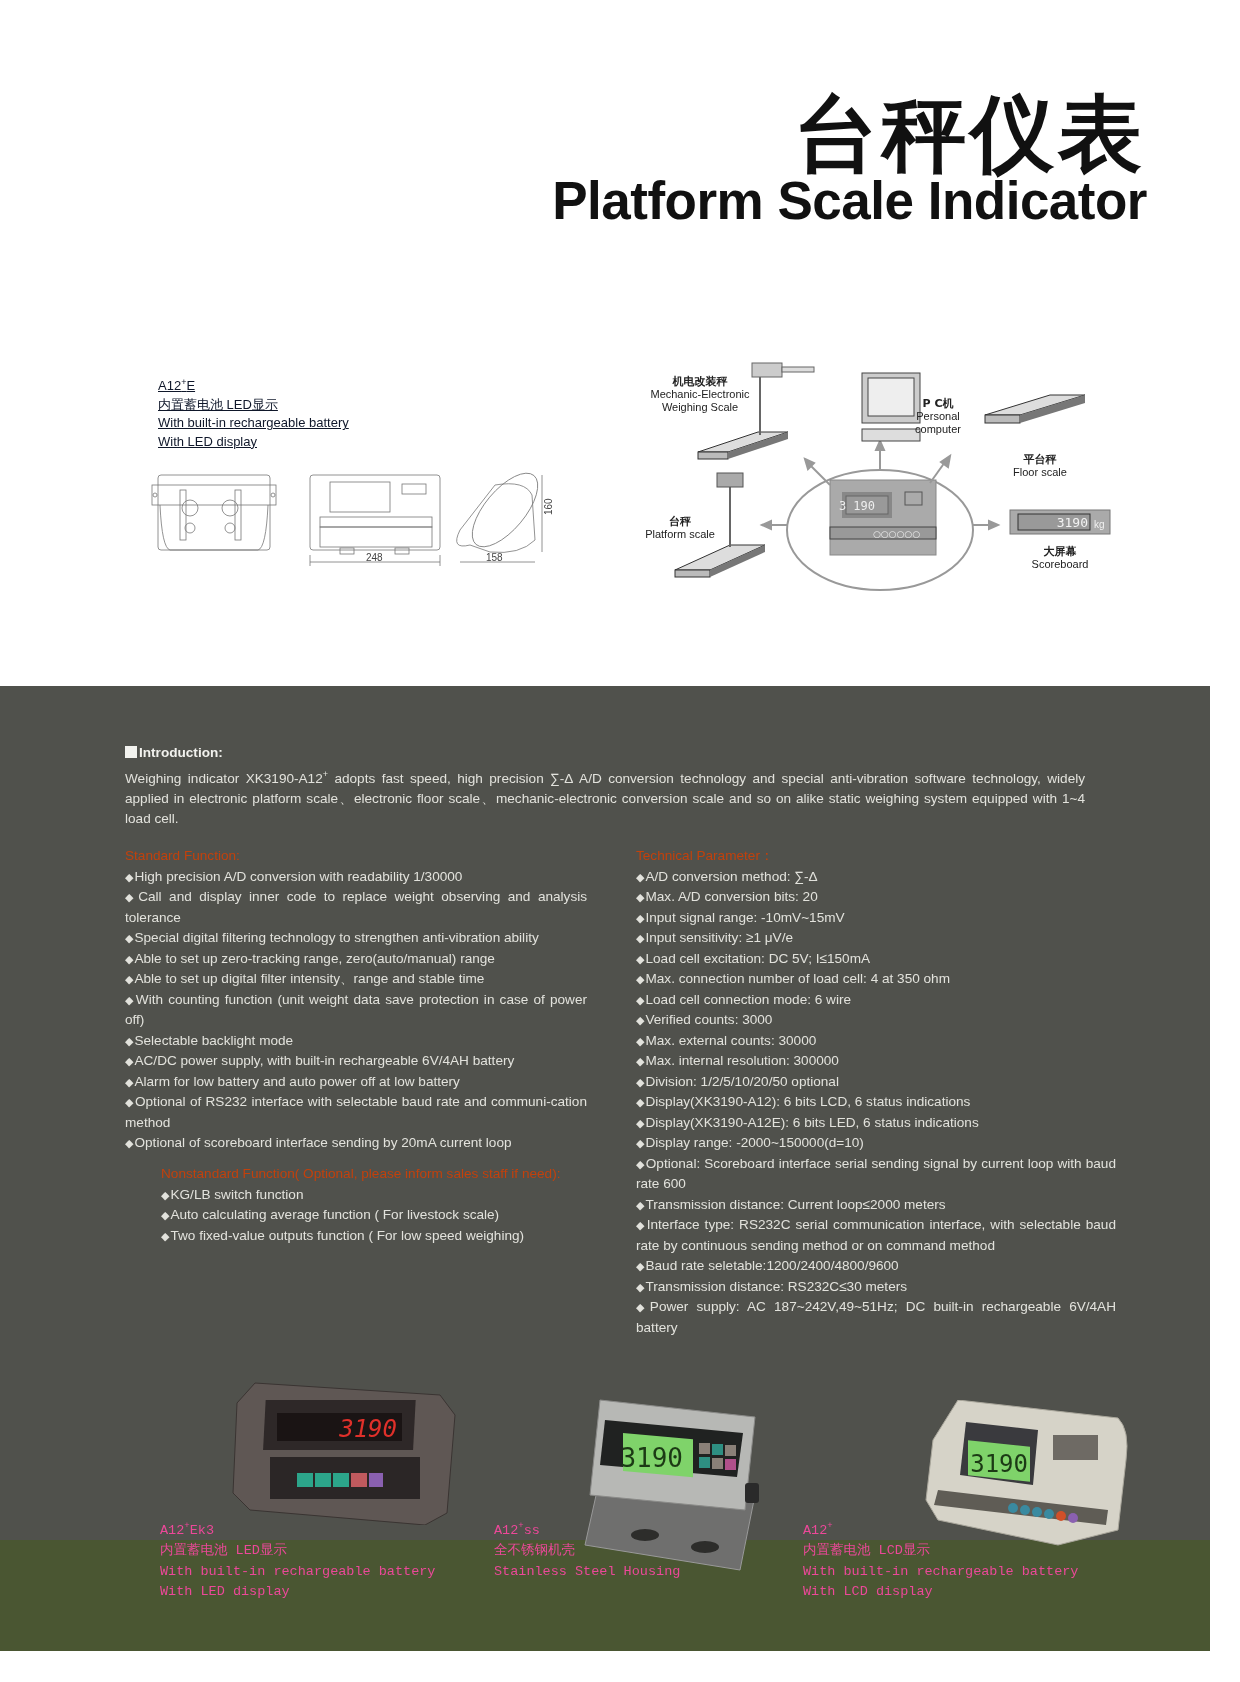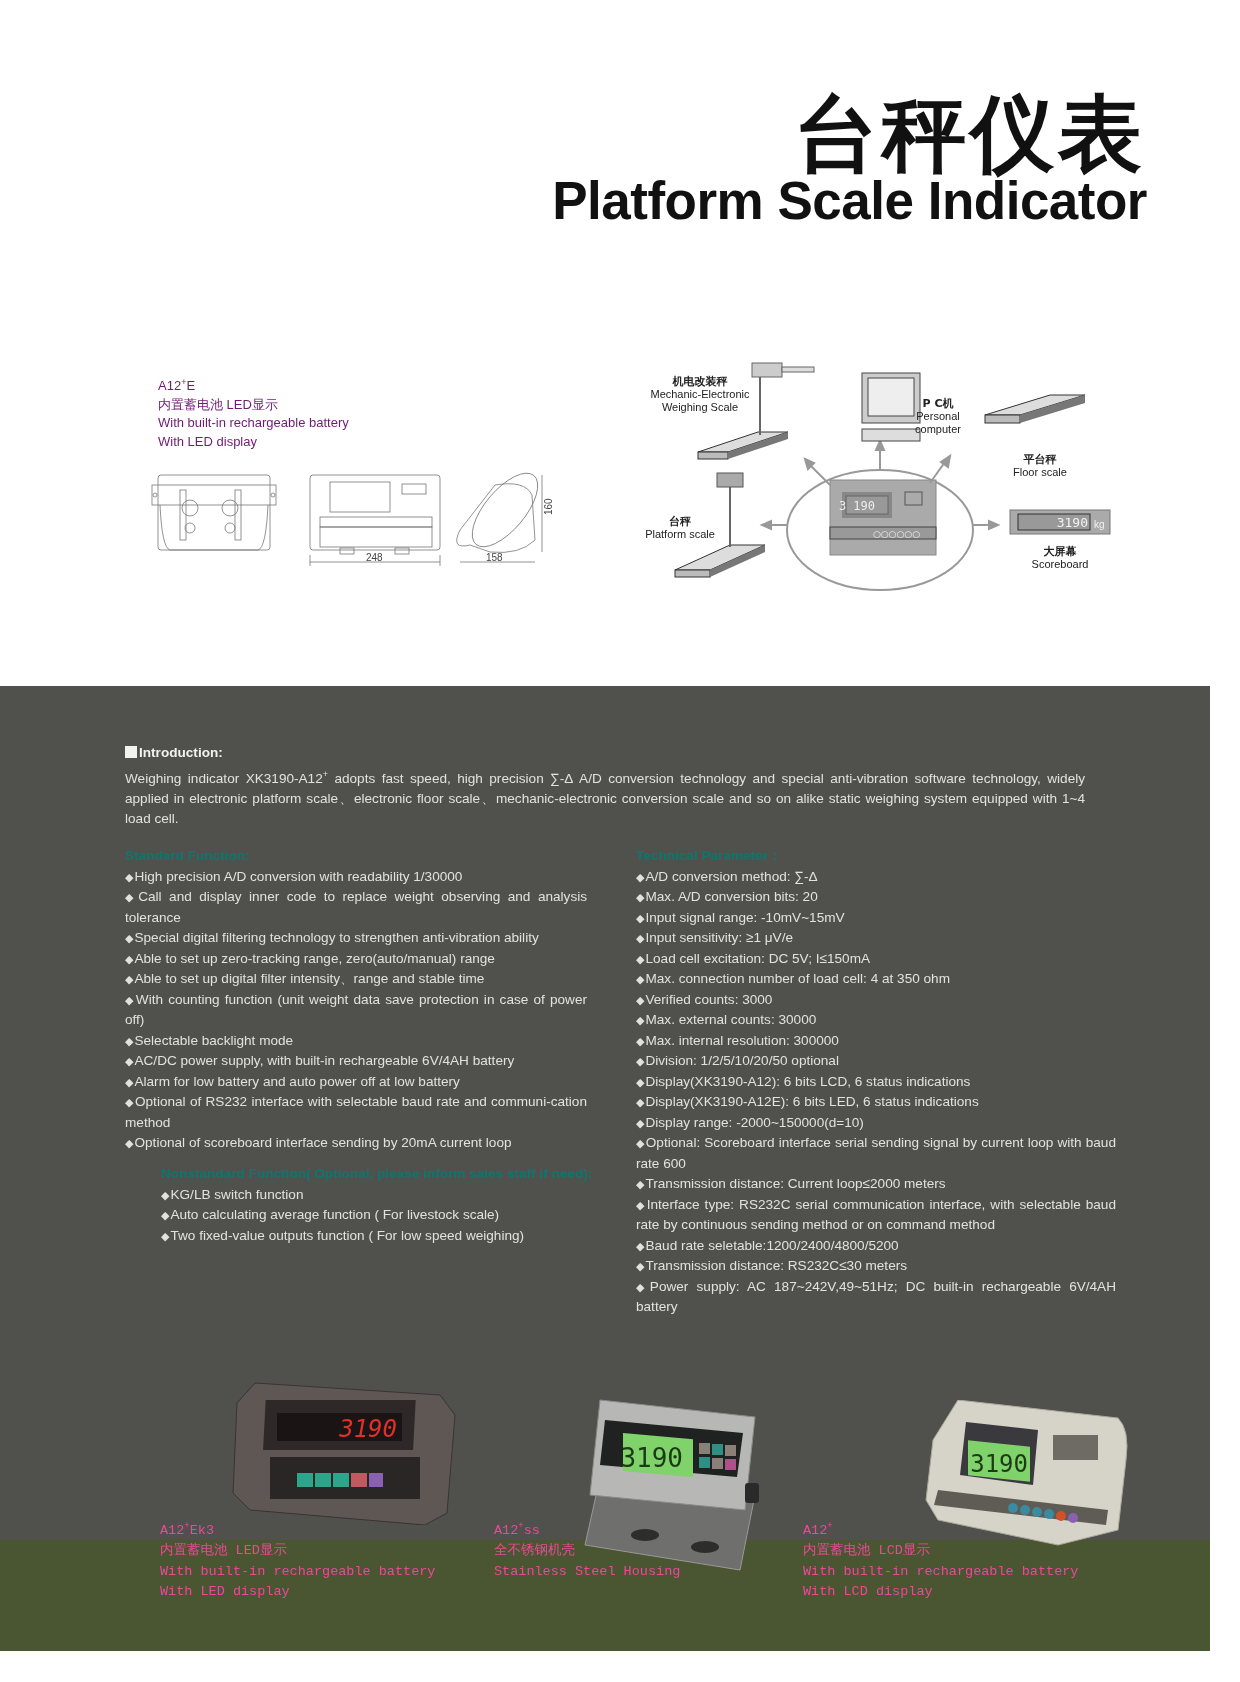--- a/index.html
+++ b/index.html
@@ -2,39 +2,39 @@
 <html><head>
 <meta charset="utf-8">
 <style>
   * { box-sizing: border-box; margin: 0; padding: 0; }
   html, body { width: 1240px; height: 1682px; background: #ffffff; overflow: hidden; }
   body { position: relative; font-family: "Liberation Sans", "DejaVu Sans", sans-serif; color: #222; }
 
   .title-cn { position: absolute; right: 94px; top: 92px; font-family: "DejaVu Sans", sans-serif; font-weight: bold; font-size: 84px; letter-spacing: 4px; color: #111; line-height: 1; }
   .title-en { position: absolute; right: 93px; top: 172px; font-family: "Liberation Sans", sans-serif; font-weight: bold; font-size: 53px; color: #111; letter-spacing: -0.5px; line-height: 1.1; }
 
-  .model-top { position: absolute; left: 158px; top: 373px; font-size: 13px; color: #701a75; line-height: 18.5px; }
+  .model-top { position: absolute; left: 158px; top: 373px; font-size: 13px; color: #0f172a; line-height: 18.5px; text-decoration: underline; }
   .model-top sup { font-size: 9px; }
 
   .drawings { position: absolute; left: 150px; top: 470px; width: 420px; height: 110px; }
 
   .diagram { position: absolute; left: 600px; top: 355px; width: 560px; height: 240px; }
   .dlabel { position: absolute; font-size: 11px; color: #222; text-align: center; line-height: 13px; }
   .dlabel b { display: block; font-family: "DejaVu Sans", sans-serif; font-size: 11px; }
 
   .dark-panel { position: absolute; left: 0; top: 686px; width: 1210px; height: 854px; background: #50514c; }
   .green-band { position: absolute; left: 0; top: 1540px; width: 1210px; height: 111px; background: #4a5632; }
 
   .intro { position: absolute; left: 125px; top: 743px; width: 960px; color: #e2e2dc; font-size: 13.6px; line-height: 20.5px; text-align: justify; }
   .intro .head { font-weight: bold; color: #f2f2ee; }
   .intro .head .sq { display: inline-block; width: 12px; height: 12px; background: #f2f2ee; margin-right: 2px; vertical-align: -1px; }
   .intro sup { font-size: 9px; }
 
   .col { position: absolute; color: #e2e2dc; font-size: 13.6px; line-height: 20.5px; }
-  .col .h { font-weight: bold; color: #0f766e; }
+  .col .h { font-weight: normal; color: #c2410c; }
   .col.left { left: 125px; top: 846px; width: 462px; text-align: justify; }
   .col.right { left: 636px; top: 846px; width: 480px; text-align: justify; }
   .col.nonstd { left: 125px; top: 1164px; width: 520px; margin-left: 36px; }
   .item::before { content: "\25C6"; font-size: 11px; margin-right: 1px; }
 
   .product { position: absolute; }
   .caption { position: absolute; color: #ec4899; font-size: 13.5px; line-height: 20.5px; font-family: Liberation Mono, monospace; }
   .caption sup { font-size: 9px; }
 </style>
 </head>
@@ -181,31 +181,32 @@
 </div>
 
 <div class="col right">
   <div class="h">Technical Parameter：</div>
   <div class="item">A/D conversion method: ∑-Δ</div>
   <div class="item">Max. A/D conversion bits: 20</div>
   <div class="item">Input signal range: -10mV~15mV</div>
   <div class="item">Input sensitivity: ≥1 μV/e</div>
   <div class="item">Load cell excitation: DC 5V; I≤150mA</div>
   <div class="item">Max. connection number of load cell: 4 at 350 ohm</div>
+  <div class="item">Load cell connection mode: 6 wire</div>
   <div class="item">Verified counts: 3000</div>
   <div class="item">Max. external counts: 30000</div>
   <div class="item">Max. internal resolution: 300000</div>
   <div class="item">Division: 1/2/5/10/20/50 optional</div>
   <div class="item">Display(XK3190-A12): 6 bits LCD, 6 status indications</div>
   <div class="item">Display(XK3190-A12E): 6 bits LED, 6 status indications</div>
   <div class="item">Display range: -2000~150000(d=10)</div>
   <div class="item">Optional: Scoreboard interface serial sending signal by current loop with baud rate 600</div>
   <div class="item">Transmission distance: Current loop≤2000 meters</div>
   <div class="item">Interface type: RS232C serial communication interface, with selectable baud rate by continuous sending method or on command method</div>
-  <div class="item">Baud rate seletable:1200/2400/4800/5200</div>
+  <div class="item">Baud rate seletable:1200/2400/4800/9600</div>
   <div class="item">Transmission distance: RS232C≤30 meters</div>
   <div class="item">Power supply: AC 187~242V,49~51Hz; DC built-in rechargeable 6V/4AH battery</div>
 </div>
 
 <svg class="product" style="left:225px;top:1375px" width="240" height="150" viewBox="0 0 240 150">
   <path d="M30 8 L215 20 L230 40 L222 138 L200 150 L25 135 L8 118 L12 28 Z" fill="#5f5754" stroke="#3a3432"></path>
   <rect x="42" y="25" width="150" height="50" fill="#2e2828" transform="skewX(-3)"></rect>
   <rect x="52" y="38" width="125" height="28" fill="#1a1414"></rect>
   <text x="172" y="62" text-anchor="end" font-size="24" fill="#e0302a" font-family="DejaVu Sans Mono, monospace" font-style="italic">3190</text>
   <rect x="45" y="82" width="150" height="42" fill="#2b2626"></rect>

